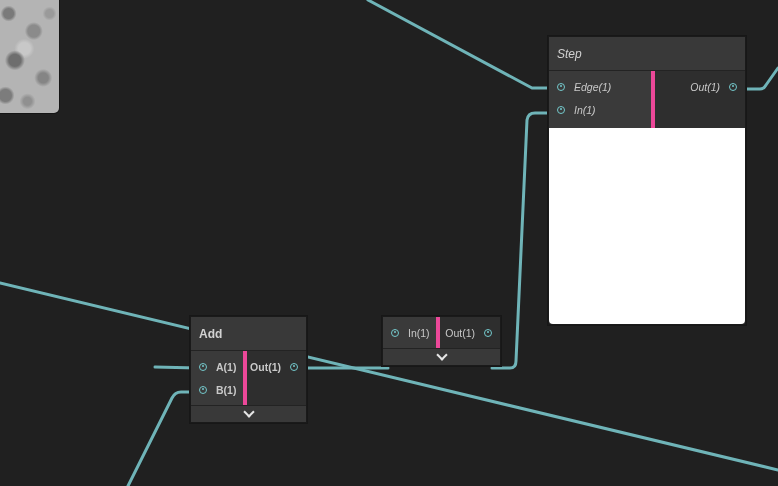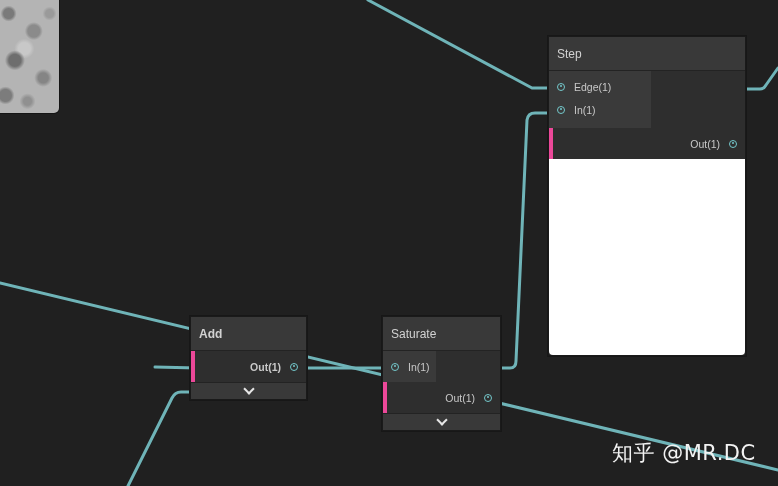--- a/index.html
+++ b/index.html
@@ -2,21 +2,21 @@
 <html><head>
 <meta charset="utf-8">
 <style>
   html,body{margin:0;padding:0;}
   body{width:778px;height:486px;background:#202020;position:relative;overflow:hidden;font-family:"Liberation Sans","DejaVu Sans",sans-serif;}
   .canvas{position:absolute;left:0;top:0;width:778px;height:486px;}
   svg.edges{position:absolute;left:0;top:0;width:778px;height:486px;}
   .edge{fill:none;stroke:#6fb4b8;stroke-width:3;stroke-linejoin:round;stroke-linecap:round;}
   .node{position:absolute;background:#2e2e2e;border:1px solid #1a1a1a;box-shadow:0 0 0 1px #171717;}
   .node .title{height:34px;line-height:34px;background:#393939;color:#d2d2d2;font-size:12px;padding-left:8px;box-sizing:border-box;border-bottom:1px solid #232323;}
-  .node .ports{display:flex;flex-direction:column;}
+  .node .ports{display:flex;}
   .node .inputs{background:#3a3a3a;box-sizing:border-box;padding:4px 0;}
   .node .outputs{background:#2e2e2e;flex:1;box-sizing:border-box;padding:4px 0;border-left:4px solid #ec4899;}
   .port{height:23px;display:flex;align-items:center;color:#c8c8c8;font-size:10.5px;}
   .port.in{padding-left:8px;}
   .port.out{justify-content:flex-end;padding-right:8px;}
   .dot{width:8px;height:8px;border-radius:50%;border:1.5px solid #74c9cc;box-sizing:border-box;position:relative;flex:none;}
   .dot::after{content:"";position:absolute;left:1.5px;top:1.5px;width:2px;height:2px;border-radius:50%;background:#74c9cc;}
   .port.in .dot{margin-right:9px;}
   .port.out .dot{margin-left:9px;}
   .expand{height:16px;background:#393939;border-top:1px solid #232323;display:flex;align-items:center;justify-content:center;color:#e0e0e0;}
@@ -60,54 +60,63 @@
 
     <path class="edge" d="M128 486 L172 398 Q175 392 181 392 L197 392"></path>
 
     <path class="edge" d="M298 368 L388 368"></path>
   </svg>
 
 
   <div class="node" style="left:190px;top:316px;width:115px;font-weight:bold;">
     <div class="title">Add</div>
     <div class="ports">
+      <div class="inputs" style="width:52px;">
+        <div class="port in">
+            <span class="dot"></span>
+            <span>A(1)</span>
+          </div>
+        <div class="port in">
+            <span class="dot"></span>
+            <span>B(1)</span>
+          </div>
+      </div>
       <div class="outputs">
         <div class="port out">
             <span>Out(1)</span>
             <span class="dot"></span>
           </div>
       </div>
     </div>
     <div class="expand">
         <span class="chev"></span>
       </div>
   </div>
 
   <div class="node" style="left:382px;top:316px;width:117px;">
-    <div class="title">Saturate</div>
     <div class="ports">
       <div class="inputs" style="width:53px;">
         <div class="port in">
             <span class="dot"></span>
             <span>In(1)</span>
           </div>
       </div>
       <div class="outputs">
         <div class="port out">
             <span>Out(1)</span>
             <span class="dot"></span>
           </div>
       </div>
     </div>
     <div class="expand">
         <span class="chev"></span>
       </div>
   </div>
 
-  <div class="node" style="left:548px;top:36px;width:196px;">
+  <div class="node" style="left:548px;top:36px;width:196px;font-style:italic;">
     <div class="title">Step</div>
     <div class="ports">
       <div class="inputs" style="width:102px;height:57px;">
         <div class="port in">
             <span class="dot"></span>
             <span>Edge(1)</span>
           </div>
         <div class="port in">
             <span class="dot"></span>
             <span>In(1)</span>
@@ -116,14 +125,13 @@
       <div class="outputs">
         <div class="port out">
             <span>Out(1)</span>
             <span class="dot"></span>
           </div>
       </div>
     </div>
     <div class="preview" style="height:196px;"></div>
   </div>
 
-  <div class="watermark">知乎 @MR.DC</div>
 </div>
 
 </body></html>

